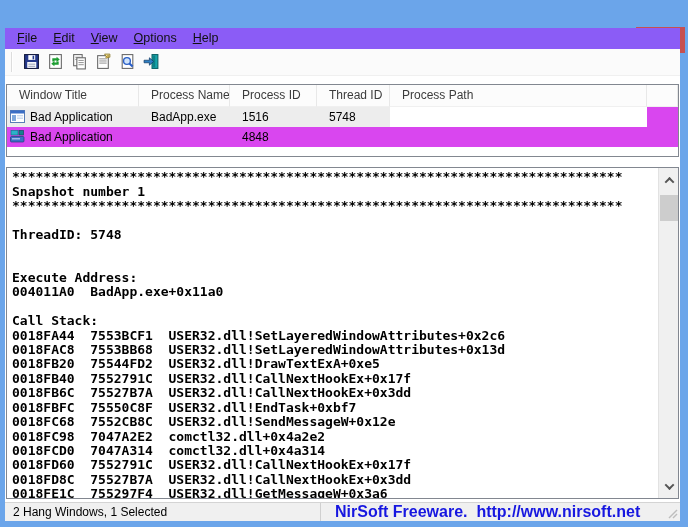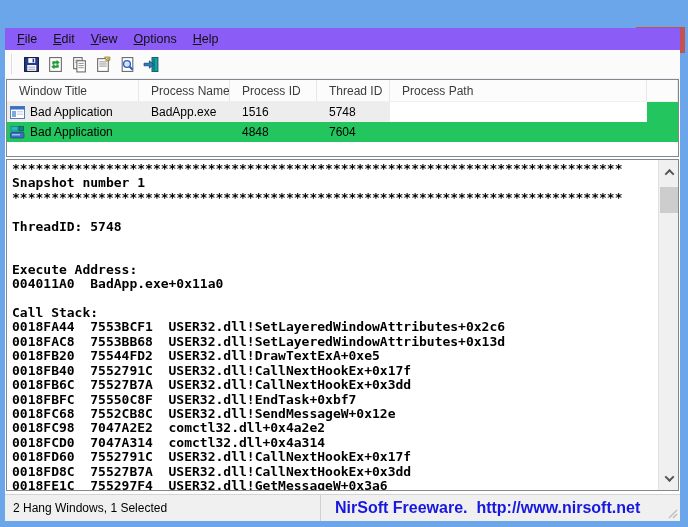--- a/index.html
+++ b/index.html
@@ -30,21 +30,21 @@
   }
   
   .menubar{height:22px;display:flex;align-items:center;padding-left:4px;background:#8b5cf6;font-size:12.5px;color:#111;}
   .menu-item{padding:2px 8px;cursor:default;}
   .menu-item .key{text-decoration:underline;}
   
   .toolbar{height:29px;display:flex;align-items:center;background:#FBFBFB;padding-left:4px;border-bottom:1px solid #F0F0F0;}
   .gripper{width:2px;height:20px;background:#DDDDDD;border-right:1px solid #fff;margin:0 6px 0 2px;}
   .tool-btn{width:24px;height:24px;display:flex;align-items:center;justify-content:center;}
   
-  .listview{height:78px;border:1px solid #828790;margin:0 1px;background:#22c55e;display:flex;flex-direction:column;overflow:hidden;}
+  .listview{height:78px;border:1px solid #828790;margin:8px 1px;background:#d946ef;display:flex;flex-direction:column;overflow:hidden;}
   .lv-grid{display:grid;grid-template-columns:132px 91px 87px 73px 257px 1fr;}
   .lv-header{height:22px;background:#FCFCFC;color:#3C3C3C;font-size:12px;}
   .lv-header .hcell{display:flex;align-items:center;padding-left:12px;border-right:1px solid #E8E8E8;border-bottom:1px solid #F0F0F0;white-space:nowrap;overflow:hidden;}
   .lv-row{height:20px;font-size:12px;color:#000;}
   .lv-row .cell{display:flex;align-items:center;padding-left:12px;white-space:nowrap;overflow:hidden;}
   .lv-row .cell.first{padding-left:3px;}
   .lv-row.selected .cell{background:#EDEDED;}
   .lv-row.selected .cell.filler{background:#fff;}
   .row-icon{width:15px;height:13px;margin-right:5px;flex:0 0 auto;}
   .lv-filler{flex:1;background:#fff;}
@@ -212,21 +212,20 @@
               <rect x="1" y="0.5" width="7" height="4.5" fill="#2BB3C9" stroke="#137A8C" stroke-width="0.7"></rect>
               <rect x="9" y="0.5" width="4.5" height="4.5" fill="#17808F" stroke="#0C515C" stroke-width="0.7"></rect>
               <rect x="0.5" y="6.5" width="13.5" height="5.5" rx="1" fill="#3B6EC5" stroke="#1F4178" stroke-width="0.7"></rect>
               <rect x="2" y="8" width="8" height="1.5" fill="#9DBCE8"></rect>
             </svg>
           </span>
           <span>Bad Application</span>
         </div>
         <div class="cell"></div>
         <div class="cell">4848</div>
-        <div class="cell">7604</div>
         <div class="cell"></div>
         <div class="cell filler"></div>
       </div>
 
       <div class="lv-filler"></div>
     </div>
 
     <div class="gap2"></div>
 
     <div class="report">

